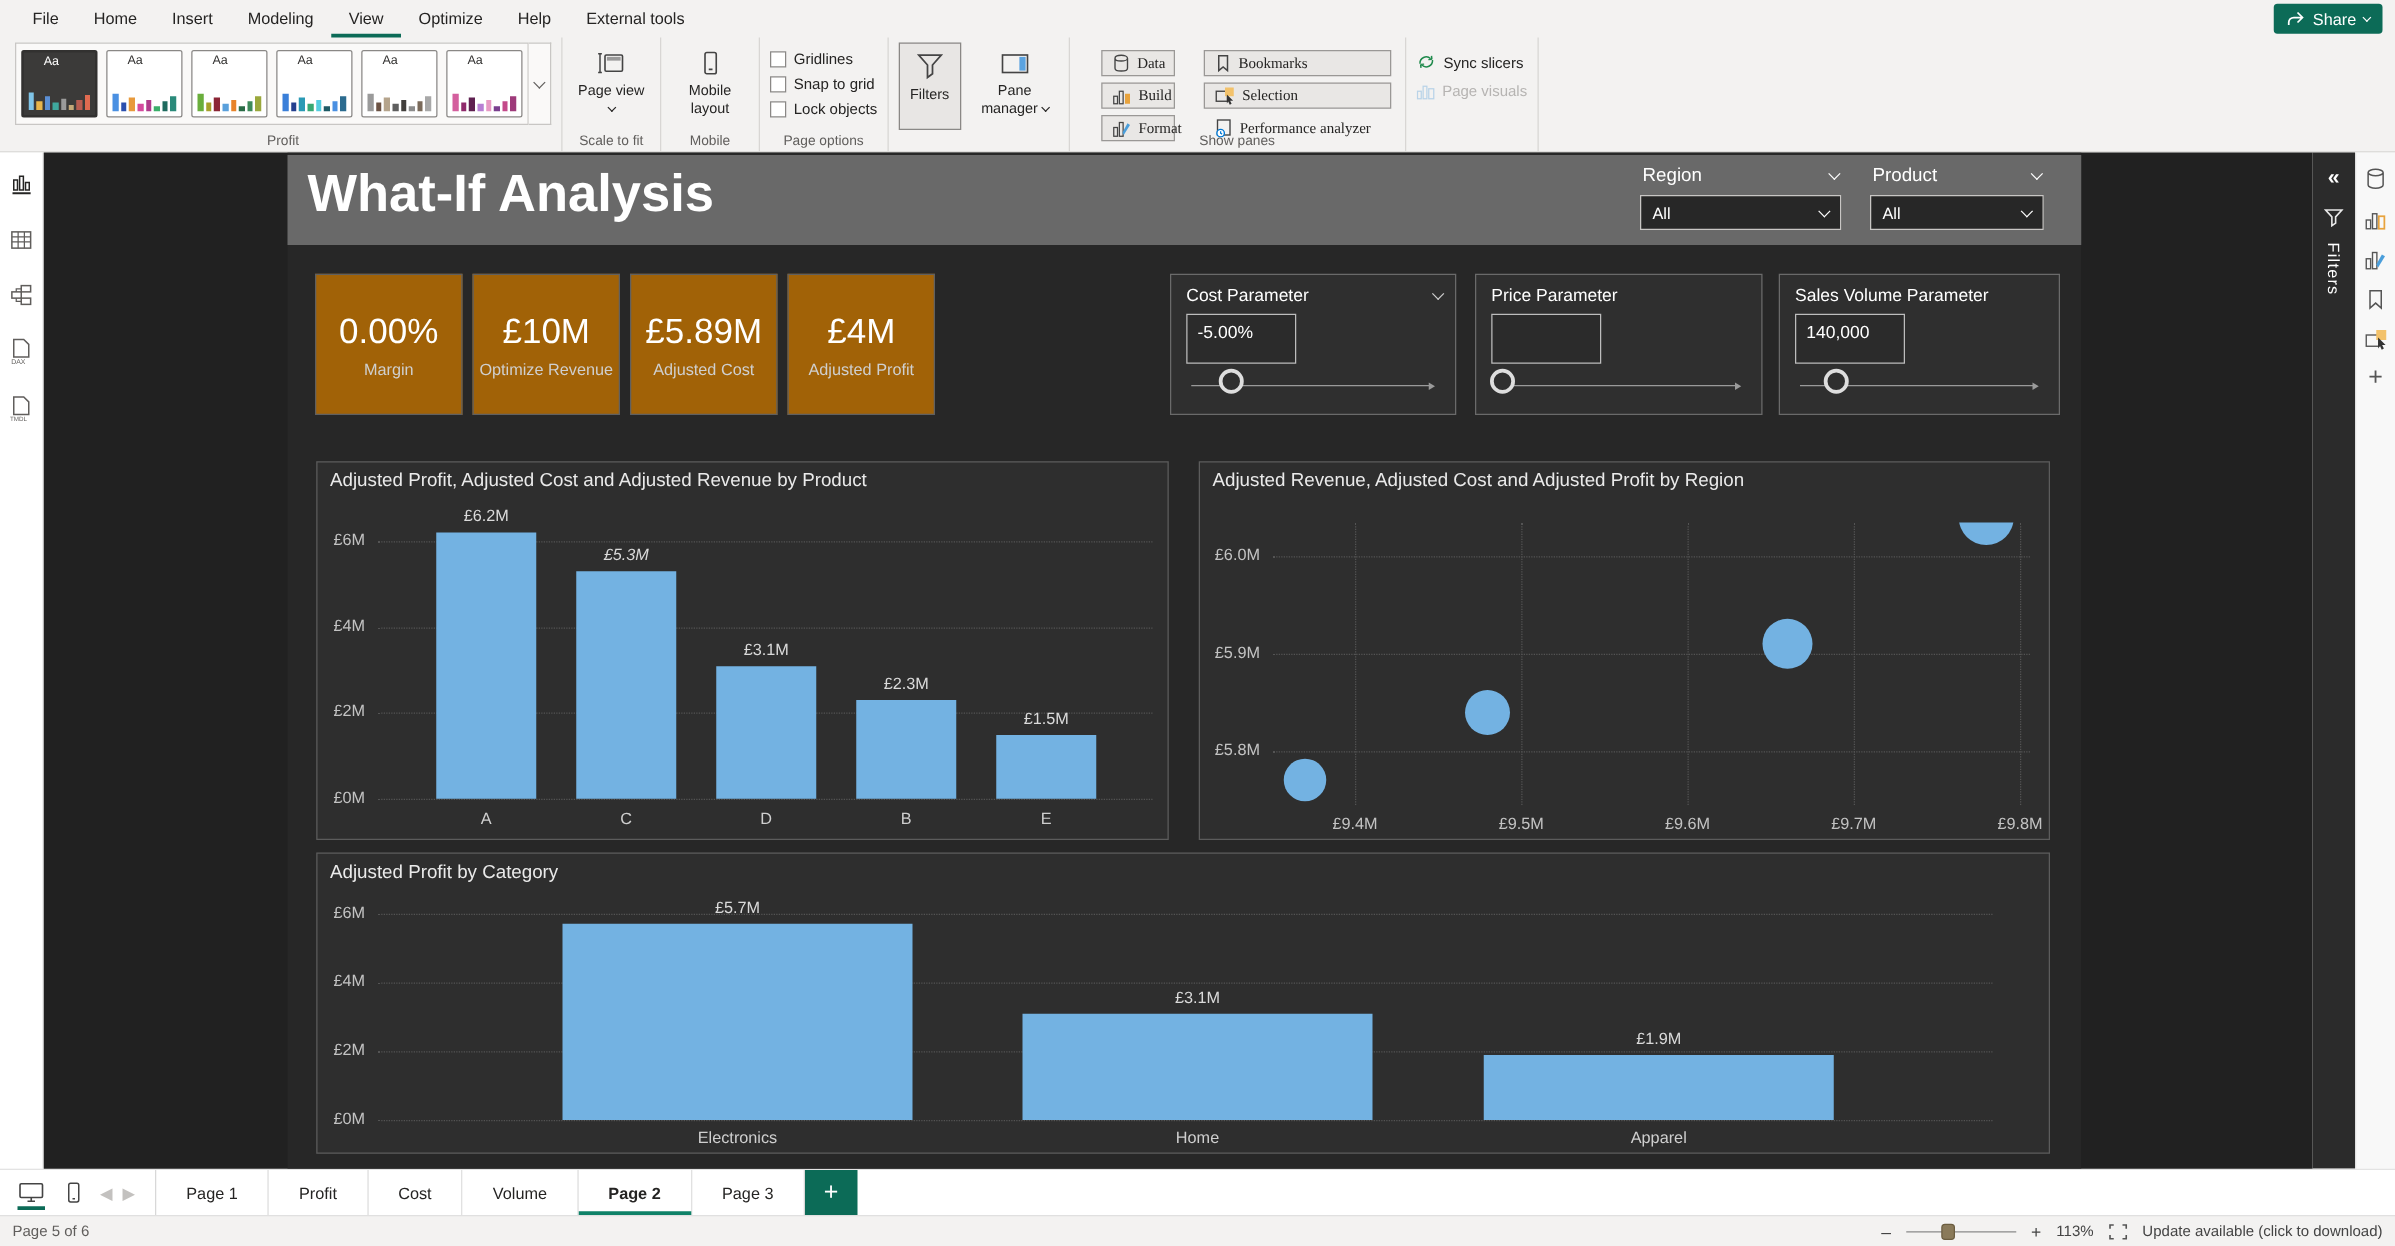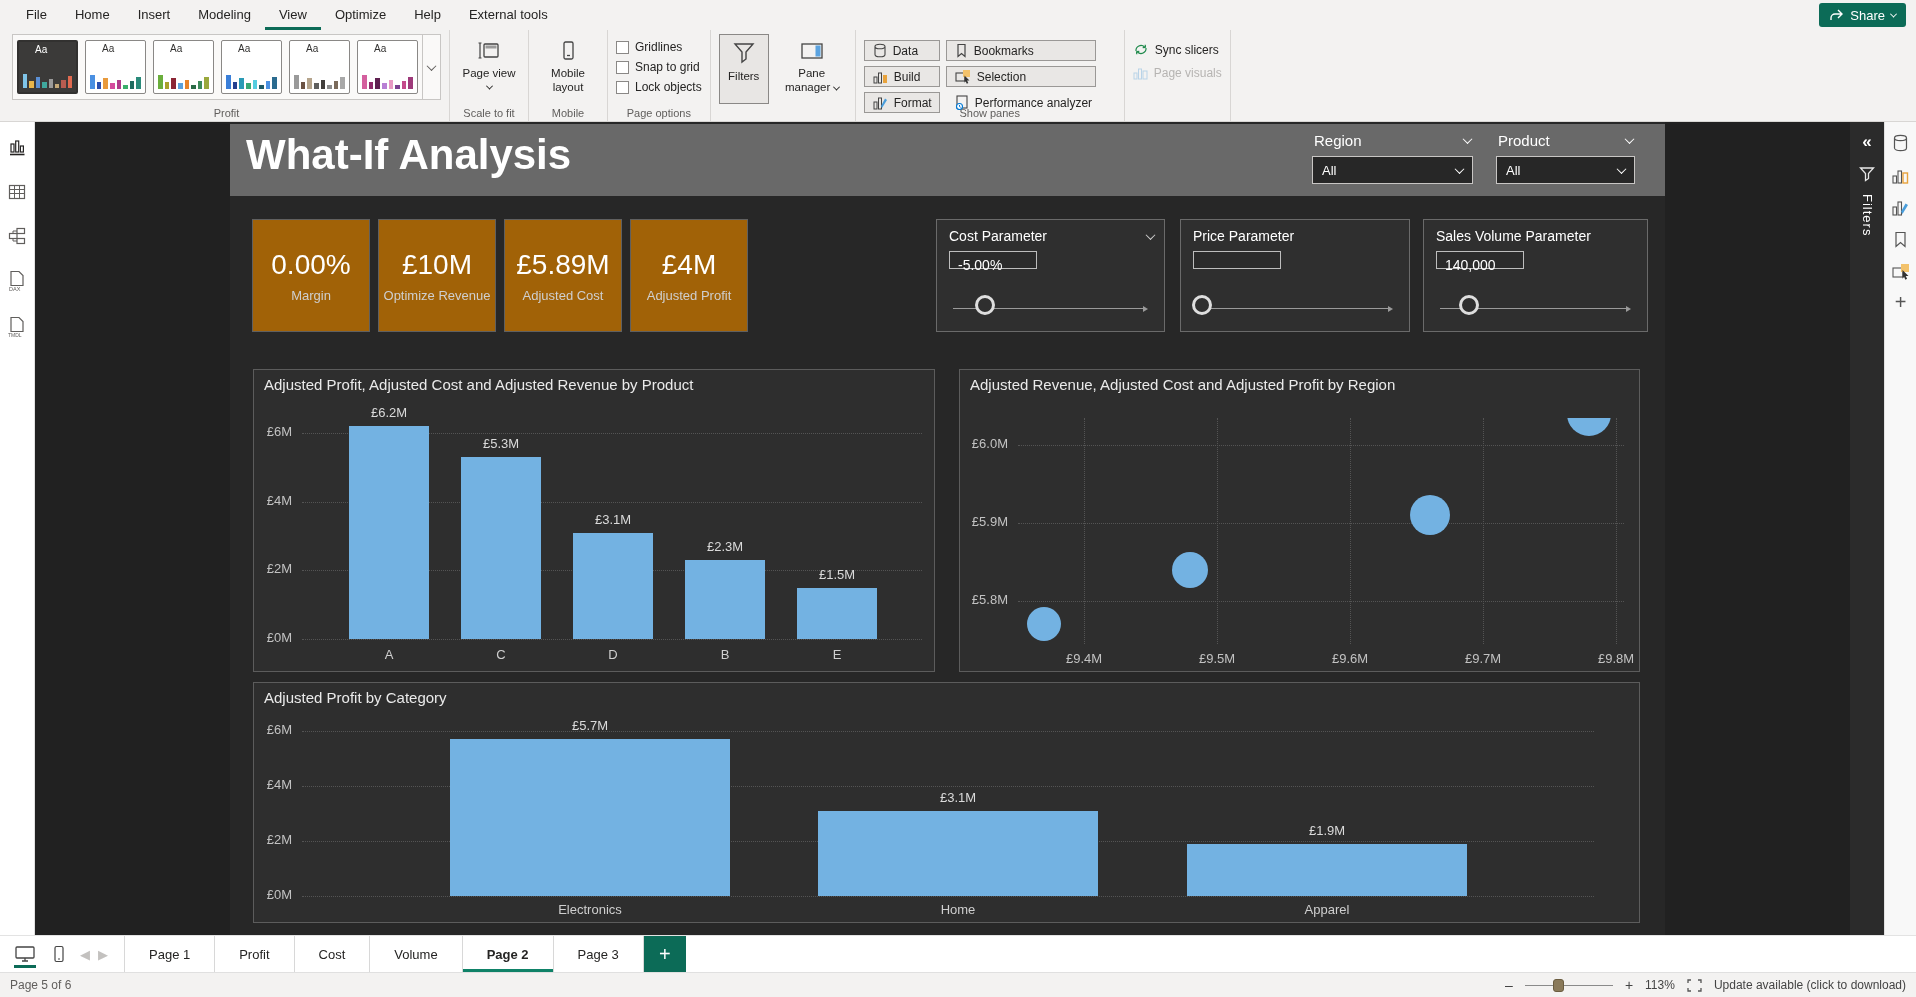--- a/index.html
+++ b/index.html
@@ -25,21 +25,21 @@
   .theme-aa { position:absolute; left:16px; top:2px; font-size:10px; color:#323130; }
   .theme-card.dark .theme-aa { color:#fff; }
   .theme-bars { position:absolute; left:4px; right:4px; bottom:4px; display:flex; align-items:flex-end; gap:2px; height:32px; }
   .theme-bars span { width:5px; display:block; }
   .bigbtn { width:62px; display:flex; flex-direction:column; align-items:center; padding-top:5px; font-size:11.5px; color:#252423; text-align:center; line-height:1.2; gap:4px; background:none; border:none; font-family:inherit; }
   .bigbtn.boxed { border:1px solid #8a8886; background:#e8e6e4; height:70px; width:50px; }
   .cbcol { display:flex; flex-direction:column; justify-content:flex-end; padding-top:6px; gap:6px; }
   .cbrow { display:flex; align-items:center; gap:6px; font-size:12px; color:#252423; }
   .cb { width:13px; height:13px; border:1px solid #8a8886; background:#fff; flex:none; }
   .sbtn-col { display:flex; flex-direction:column; padding-top:6px; margin-right:6px; gap:5px; }
-  .sbtn { display:flex; align-items:center; gap:6px; border:1px solid #9a9896; background:#e9e7e5; height:21px; padding:0 8px; font-size:12px; color:#252423; font-family:Liberation Sans, sans-serif; }
+  .sbtn { display:flex; align-items:center; gap:6px; border:1px solid #9a9896; background:#e9e7e5; height:21px; padding:0 8px; font-size:12px; color:#252423; font-family:Liberation Serif, serif;margin-left:17px; }
   .sbtn.plain { border:none; background:none; }
   .sync-col { display:flex; flex-direction:column; padding-top:8px; gap:8px; }
   .syncrow { display:flex; align-items:center; gap:6px; font-size:12px; color:#252423; }
   .syncrow.disabled { color:#b6b4b2; }
 
   
   .main { flex:1; display:flex; min-height:0; }
   .left-rail { width:35px; background:#fff; border-right:1px solid #e1e1e1; display:flex; flex-direction:column; align-items:center; padding-top:16px; gap:24px; flex:none; }
   .canvas { flex:1; position:relative; background:#212121; overflow:hidden; }
   .page { position:absolute; left:195px; top:0; width:1435px; height:813px; background:#272727; }
@@ -49,21 +49,21 @@
   .slicer { position:absolute; top:7px; }
   .slicer-head { display:flex; justify-content:space-between; align-items:center; color:#fff; font-size:15px; height:18px; padding:0 2px; }
   .slicer-dd { margin-top:7px; height:28px; border:1px solid #c8c6c4; background:#272727; color:#fff; display:flex; align-items:center; justify-content:space-between; padding:0 9px; font-size:13px; }
 
   .kpi-card { position:absolute; top:97px; width:118px; height:113px; background:#a16207; border:1px solid #606060; display:flex; flex-direction:column; align-items:center; justify-content:center; }
   .kpi-value { font-size:28px; color:#fff; }
   .kpi-label { font-size:13px; color:#cfcfcf; margin-top:7px; }
 
   .param-card { position:absolute; top:97px; height:113px; background:#2f2f2f; border:1px solid #6a6a6a; }
   .param-title { position:absolute; left:12px; right:10px; top:8px; font-size:14px; color:#fff; display:flex; justify-content:space-between; align-items:center; }
-  .param-input { position:absolute; left:12px; top:31px; width:88px; height:18px; border:1px solid #bdbdbd; background:#2b2b2b; color:#fff; font-size:14px; line-height:26px; padding:0 8px; }
+  .param-input { position:absolute; left:12px; top:31px; width:88px; height:40px; border:1px solid #bdbdbd; background:#2b2b2b; color:#fff; font-size:14px; line-height:26px; padding:0 8px; }
   .param-track { position:absolute; left:16px; right:18px; top:88px; height:1px; background:#9a9a9a; }
   .param-track::after { content:""; position:absolute; right:-2px; top:-2px; border-left:5px solid #9a9a9a; border-top:3px solid transparent; border-bottom:3px solid transparent; }
   .param-handle { position:absolute; top:-13px; width:20px; height:20px; border:3px solid #dedede; border-radius:50%; background:#2f2f2f; margin-left:-13px; }
 
   .chart { position:absolute; background:#2e2e2e; border:1px solid #5c5c5c; }
   .chart-title { position:absolute; left:10px; top:6px; font-size:15px; color:#eaeaea; white-space:nowrap; }
   .hgrid { position:absolute; height:0; border-top:1px dotted #545454; }
   .vgrid { position:absolute; width:0; border-left:1px dotted #545454; }
   .ytick { position:absolute; color:#c2c2c2; font-size:13px; text-align:right; }
   .xtick { position:absolute; color:#c2c2c2; font-size:13px; text-align:center; }
@@ -487,21 +487,21 @@
             <div class="hgrid" style="left: 48px; width: 620px; top: 200.4px;"></div>
             <div class="ytick" style="left: 0px; width: 38px; top: 191.4px;">£2M</div>
             <div class="hgrid" style="left: 48px; width: 620px; top: 131.8px;"></div>
             <div class="ytick" style="left: 0px; width: 38px; top: 122.8px;">£4M</div>
             <div class="hgrid" style="left: 48px; width: 620px; top: 63.2px;"></div>
             <div class="ytick" style="left: 0px; width: 38px; top: 54.2px;">£6M</div>
             <div class="bar" style="left: 95px; top: 56.34px; width: 80px; height: 212.66px; background: rgb(115, 178, 226);"></div>
             <div class="vlabel" style="left: 85px; top: 35.34px; width: 100px;">£6.2M</div>
             <div class="catlabel" style="left: 65px; top: 277px; width: 140px;">A</div>
             <div class="bar" style="left: 207px; top: 87.21px; width: 80px; height: 181.79px; background: rgb(115, 178, 226);"></div>
-            <div class="vlabel" style="left: 197px; top: 66.21px; width: 100px;">£5.3M</div>
+            <div class="vlabel" style="left: 197px; top: 66.21px; width: 100px; font-style: italic;">£5.3M</div>
             <div class="catlabel" style="left: 177px; top: 277px; width: 140px;">C</div>
             <div class="bar" style="left: 319px; top: 162.67px; width: 80px; height: 106.33px; background: rgb(115, 178, 226);"></div>
             <div class="vlabel" style="left: 309px; top: 141.67px; width: 100px;">£3.1M</div>
             <div class="catlabel" style="left: 289px; top: 277px; width: 140px;">D</div>
             <div class="bar" style="left: 431px; top: 190.11px; width: 80px; height: 78.89px; background: rgb(115, 178, 226);"></div>
             <div class="vlabel" style="left: 421px; top: 169.11px; width: 100px;">£2.3M</div>
             <div class="catlabel" style="left: 401px; top: 277px; width: 140px;">B</div>
             <div class="bar" style="left: 543px; top: 217.55px; width: 80px; height: 51.45px; background: rgb(115, 178, 226);"></div>
             <div class="vlabel" style="left: 533px; top: 196.55px; width: 100px;">£1.5M</div>
             <div class="catlabel" style="left: 513px; top: 277px; width: 140px;">E</div>

